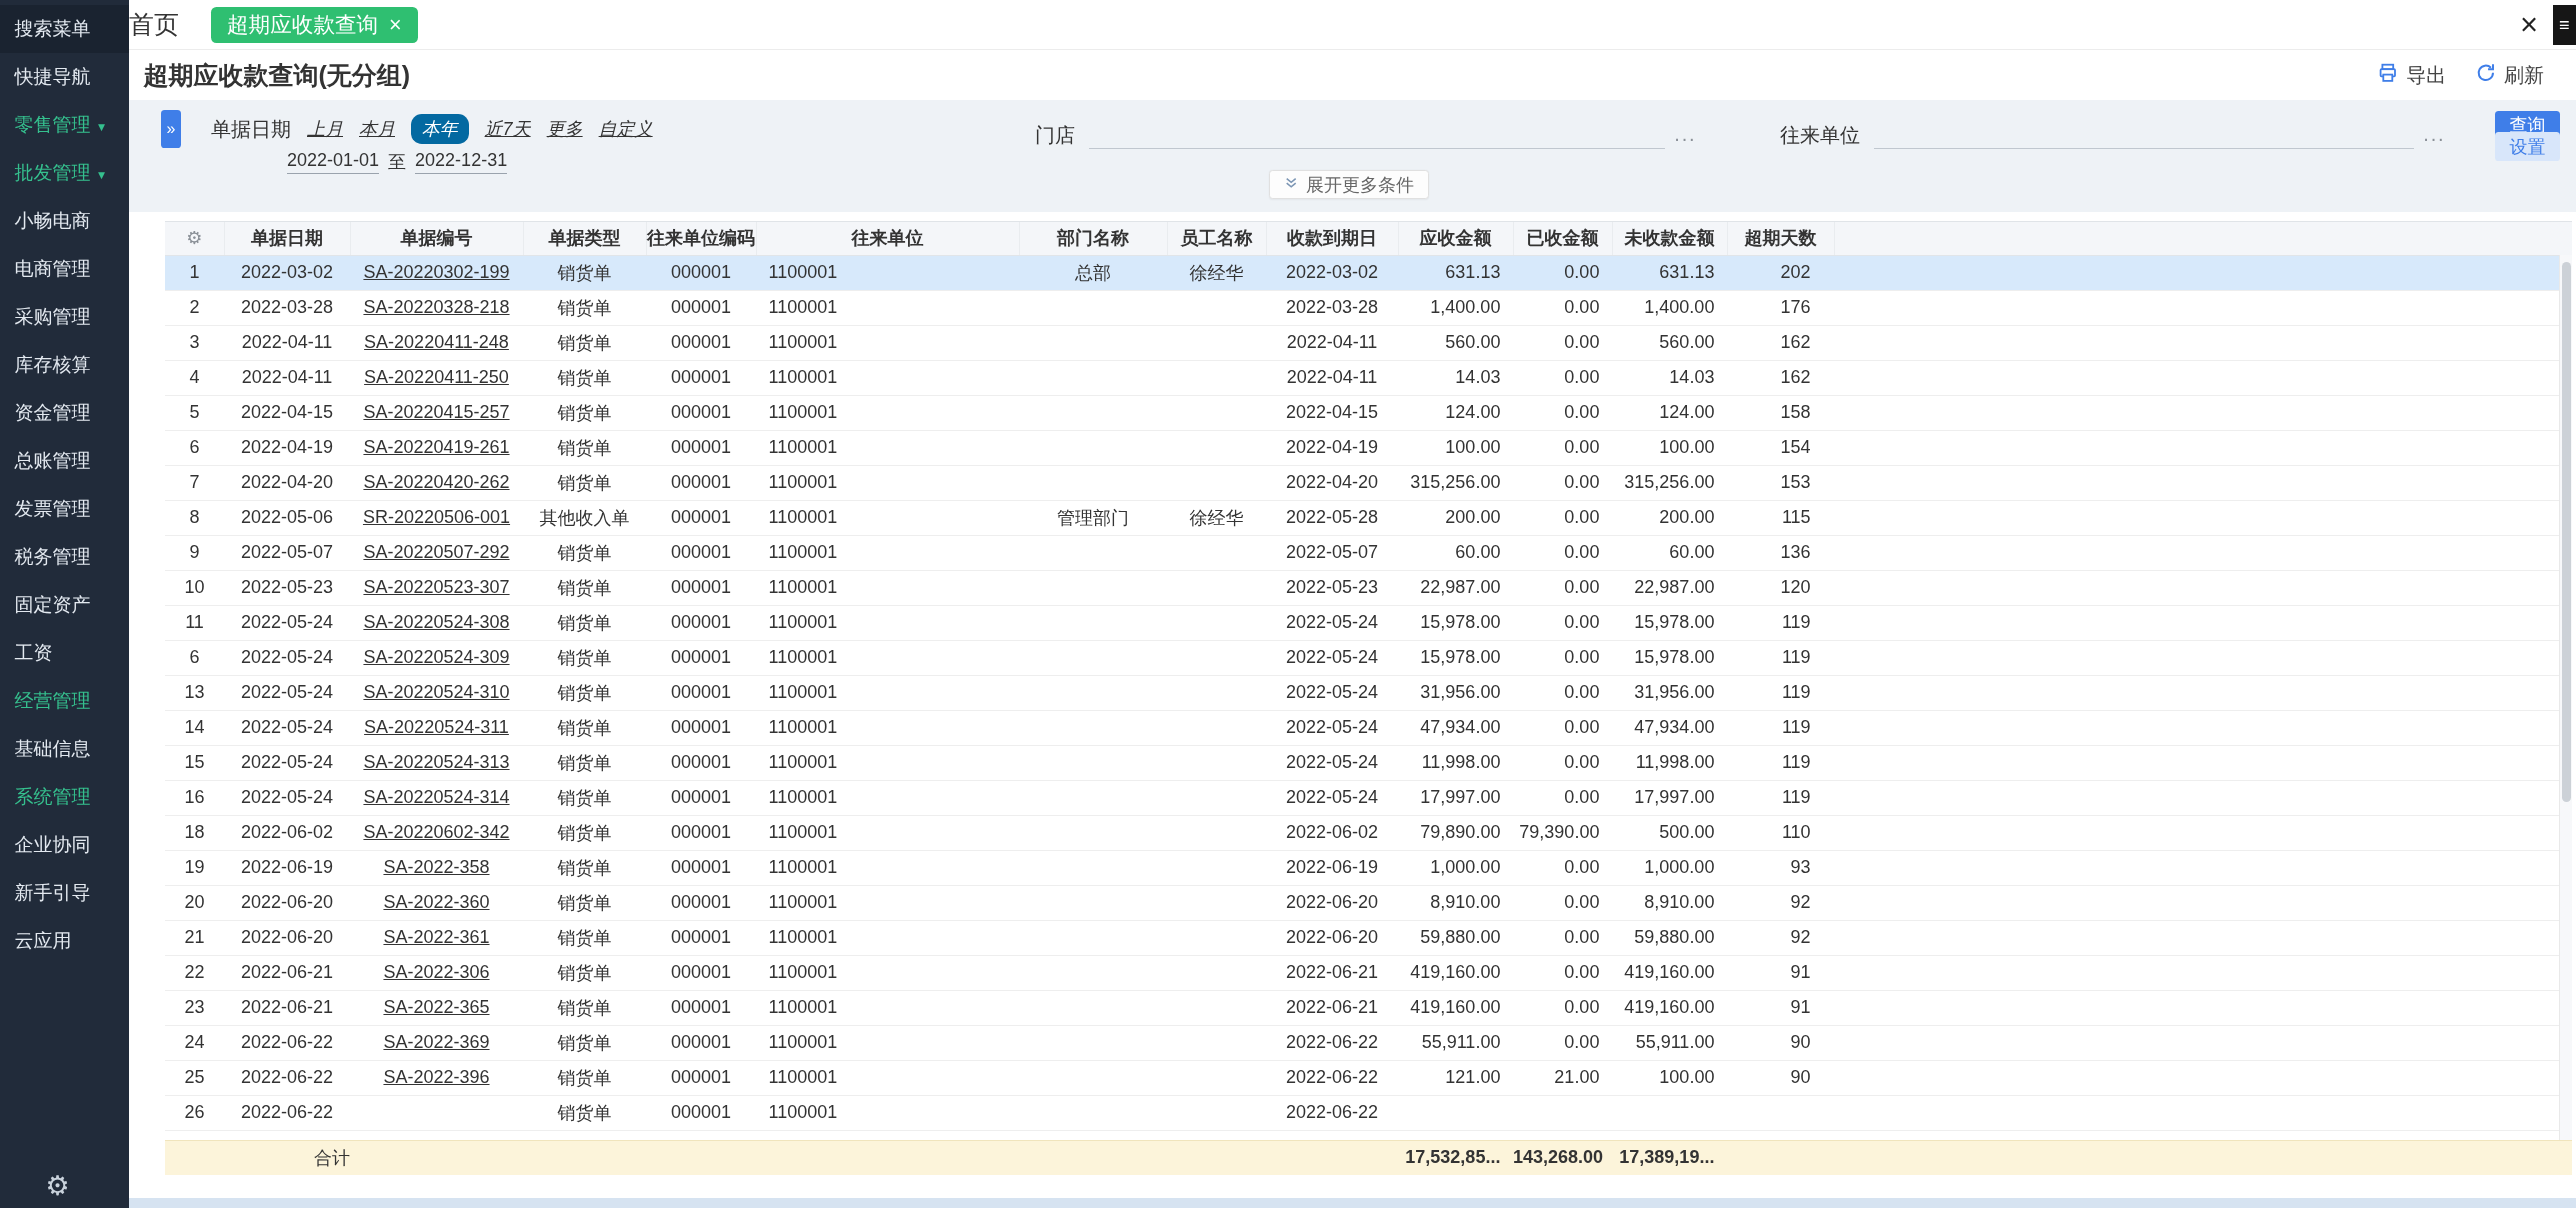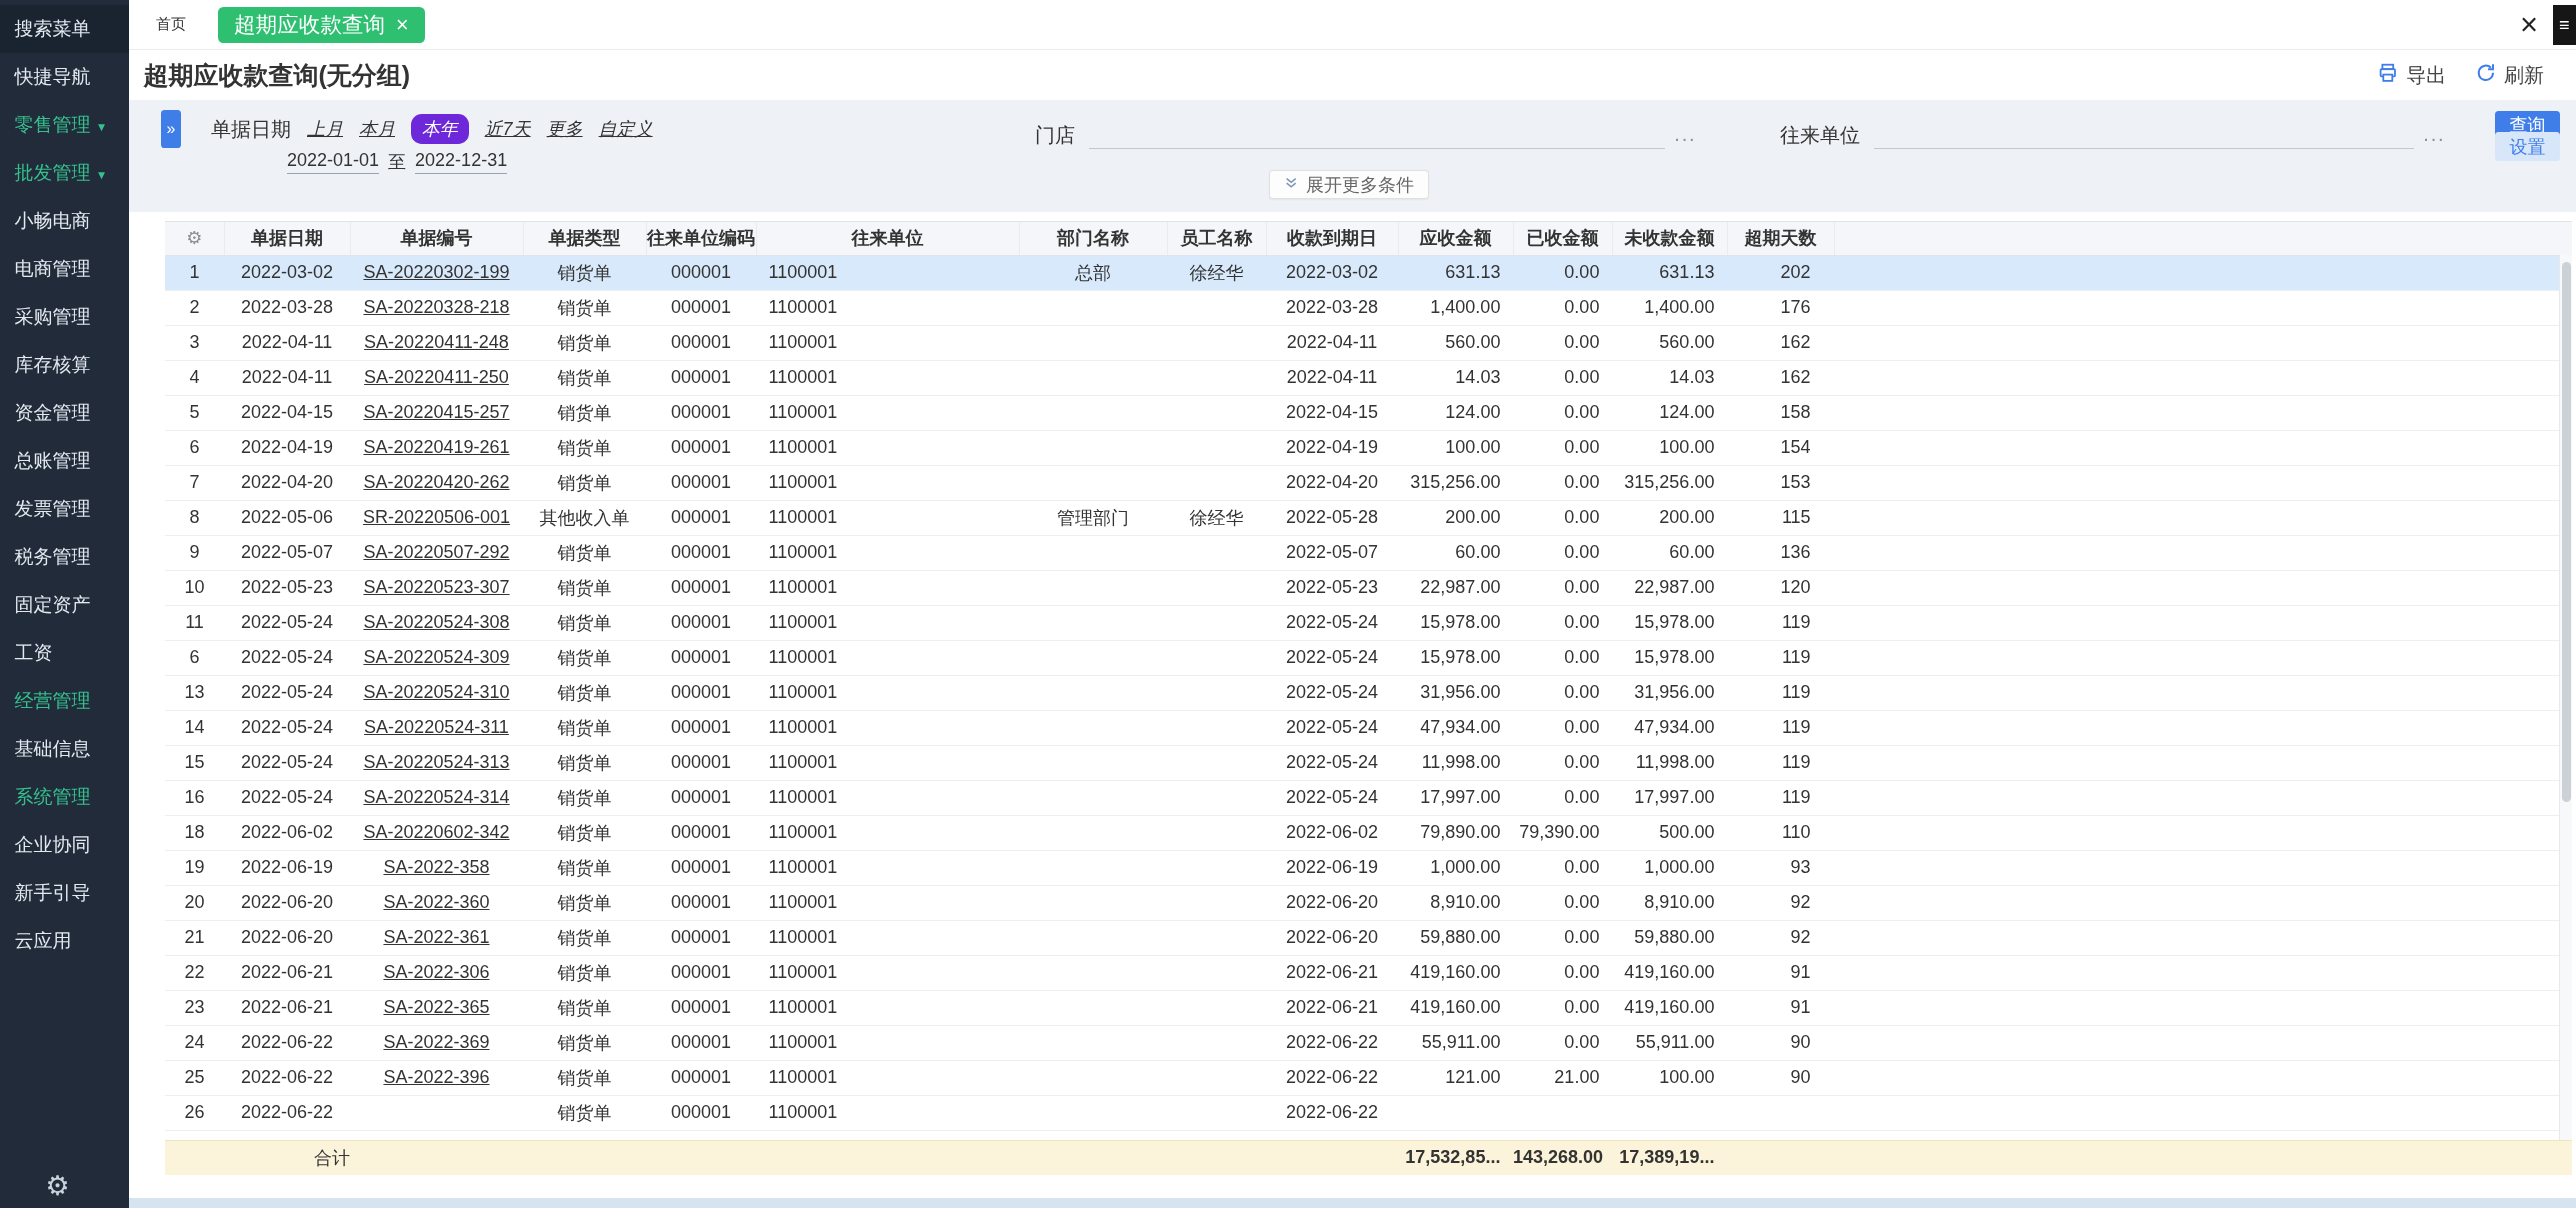--- a/index.html
+++ b/index.html
@@ -17,21 +17,21 @@
   .sidebar-item .arrow { font-size:11.7px; margin-left:5.4px; vertical-align:0.9px; color:inherit; }
   .sidebar-gear { position:absolute; bottom:7.2px; left:0; width:115px; text-align:center;
     font-size:27px; color:#c9d2dc; cursor:pointer; }
 
   
   .main { flex:1; display:flex; flex-direction:column; background:#fff; position:relative; }
 
   
   .tabbar { height:50px; background:#fff; display:flex; align-items:center;
     border-bottom:0.9px solid #ececec; position:relative; flex-shrink:0; }
-  .tab-home { margin-left:27px; font-size:15px; color:#333; cursor:pointer; }
+  .tab-home { font-size:25px; color:#333; cursor:pointer; }
   .tab-active { margin-left:32px; height:36px; line-height:36px; background:#2fbf71; color:#fff;
     font-size:21.6px; padding:0 16px; border-radius:5.4px; display:flex; align-items:center; gap:10.8px; cursor:pointer; }
   .tab-active .tab-close { font-size:21.6px; line-height:36px; }
   .tabbar-right { position:absolute; right:0; top:0; height:50px; display:flex; align-items:center; }
   .close-icon { font-size:31px; color:#222; margin-right:14.4px; cursor:pointer; }
   .corner-block { width:23.4px; height:40px; background:#161616; color:#fff; display:flex;
     align-items:center; justify-content:center; font-size:18px; cursor:pointer; }
 
   
   .titlebar { height:50px; background:#fff; display:flex; align-items:center;
@@ -42,21 +42,21 @@
   .action-btn svg { width:21.6px; height:21.6px; }
 
   
   .filterbar { height:112px; background:#eef2f6; position:relative; flex-shrink:0; }
   .expand-left { position:absolute; left:32px; top:10px; width:20px; height:38px; background:#3f7ee8;
     color:#fff; border-radius:3.6px; display:flex; align-items:center; justify-content:center;
     font-size:16px; cursor:pointer; }
   .f-row1 { position:absolute; left:82px; top:14.4px; display:flex; align-items:center; gap:16px; }
   .f-label { font-size:20px; color:#333; }
   .quick-link { font-size:18px; color:#333; text-decoration:underline; cursor:pointer;font-style:italic; }
-  .quick-link.selected { background:#6d28d9; color:#fff; text-decoration:none;
+  .quick-link.selected { background:#0369a1; color:#fff; text-decoration:none;
     padding:2.7px 10.8px; border-radius:10.8px; }
   .f-range { position:absolute; left:158px; top:50px; font-size:18px; color:#333; display:flex; gap:9px; }
   .f-range .d { border-bottom:0.9px solid #9aa3ad; padding-bottom:1.8px; cursor:text; }
   .f-field { position:absolute; top:21.6px; display:flex; align-items:flex-end; }
   .f-store { left:906px; }
   .f-partner { left:1651px; }
   .f-line { border-bottom:0.9px solid #c0c7cf; height:27px; margin-left:14.4px; position:relative; cursor:text; }
   .f-store .f-line { width:576px; }
   .f-partner .f-line { width:540px; }
   .f-dots { position:absolute; right:-31px; bottom:1.8px; font-size:20px; color:#8a9097;

